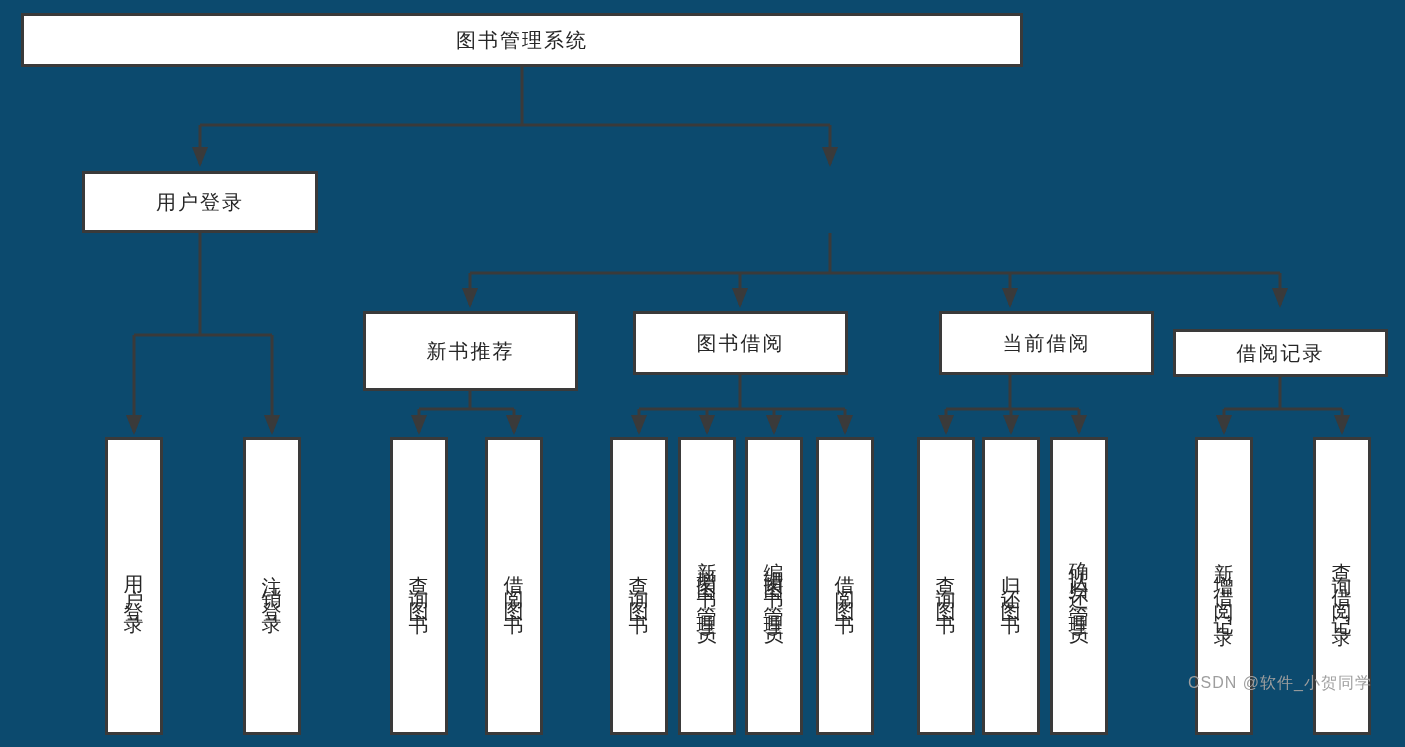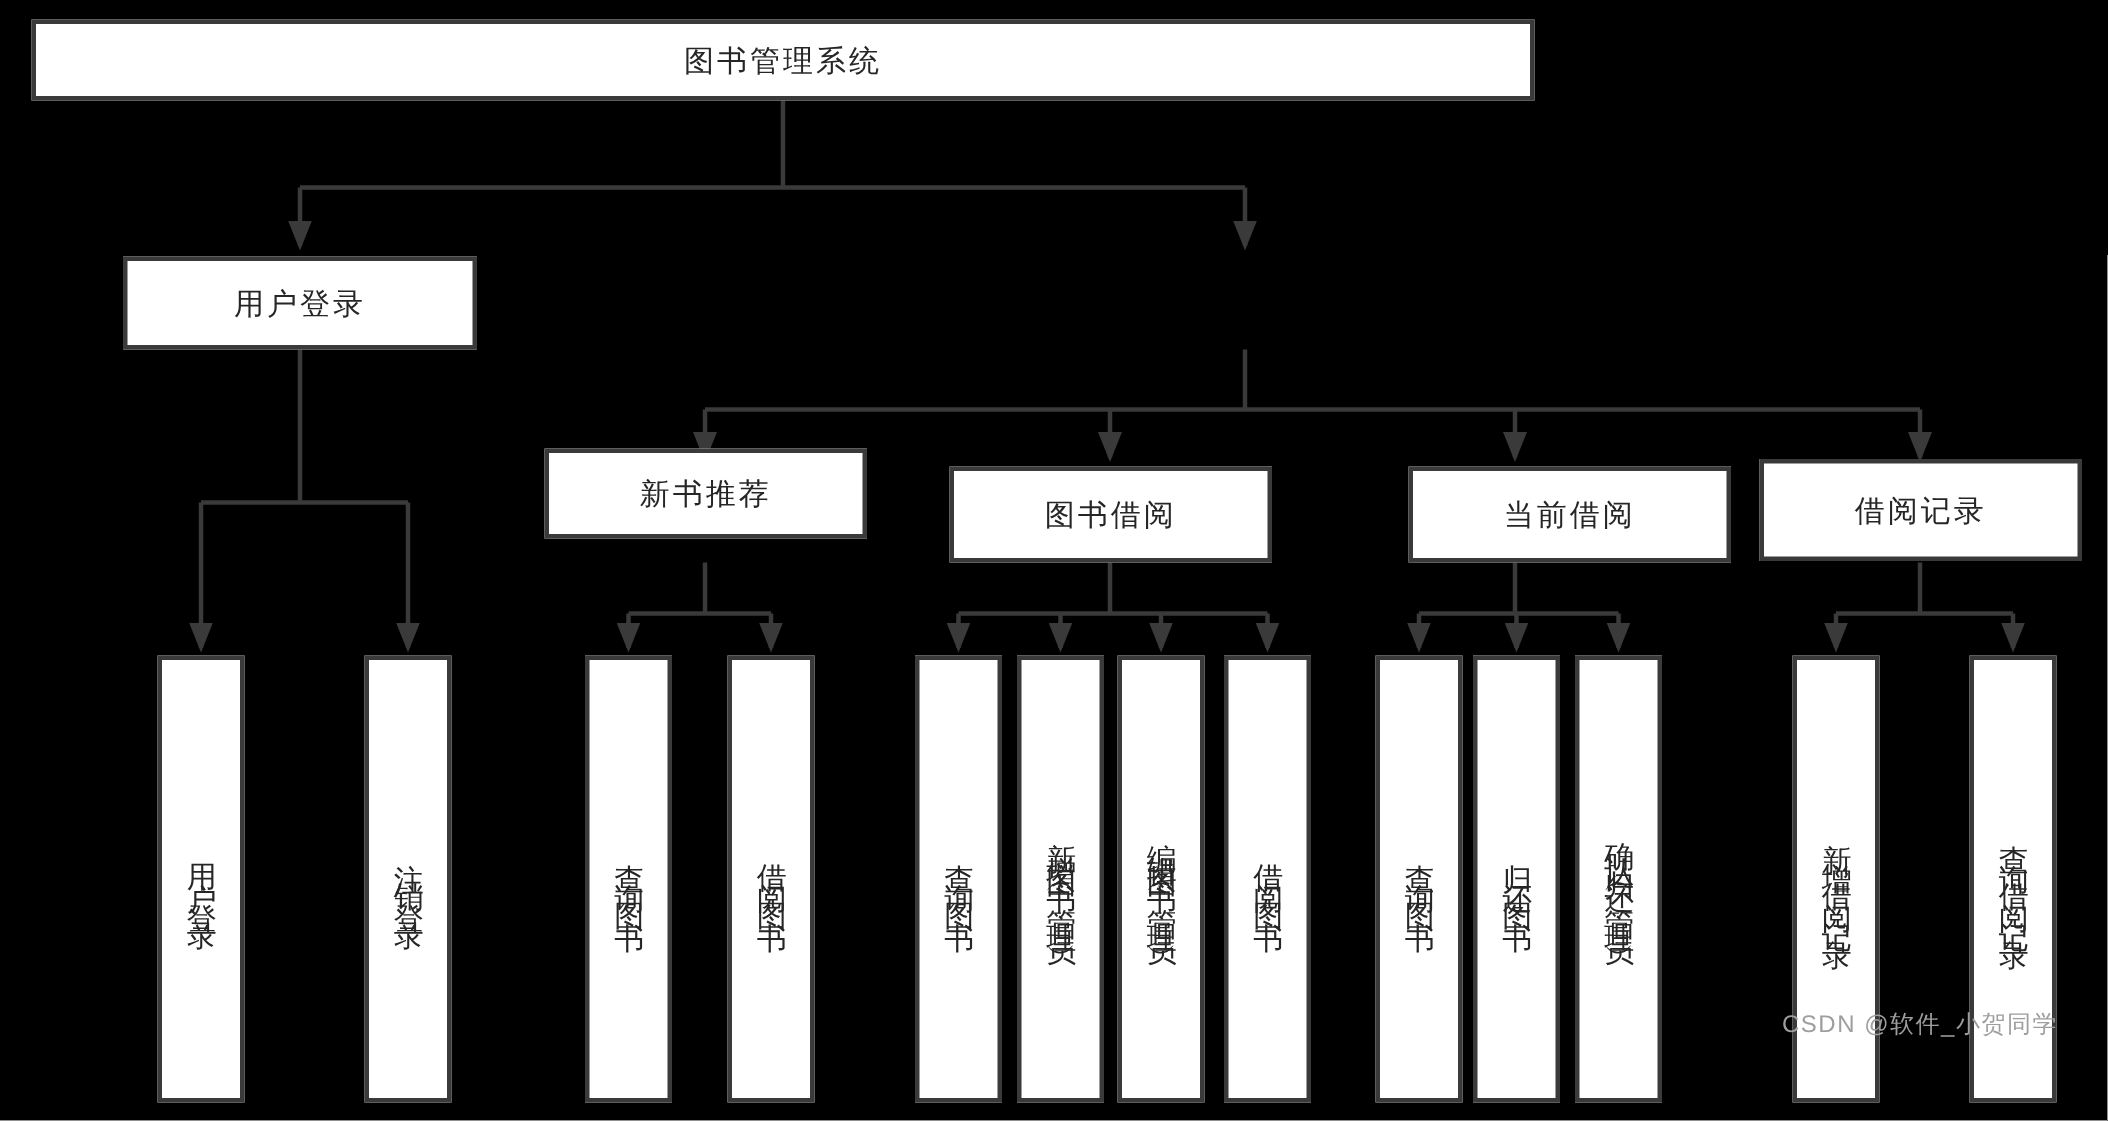--- a/index.html
+++ b/index.html
@@ -4,21 +4,21 @@
 <style>
   html, body {
     margin: 0;
     padding: 0;
     background: #ffffff;
   }
   #canvas {
     position: relative;
     width: 1405px;
     height: 747px;
-    background: #000000;
+    background: #0c4a6e;
     font-family: "Liberation Sans", "DejaVu Sans", sans-serif;
     overflow: hidden;
   }
   #connectors {
     position: absolute;
     left: 0;
     top: 0;
     z-index: 1;
   }
   .box {
@@ -111,24 +111,24 @@
     <path d="M1280,375 V409"></path>
     <path d="M1224,409 H1342"></path>
     <path d="M1224,409 V432" marker-end="url(#arrow)"></path>
     <path d="M1342,409 V432" marker-end="url(#arrow)"></path>
   </svg>
 
   <div class="box" style="left:21px; top:13px; width:1002px; height:54px;">图书管理系统</div>
 
   <div class="box" style="left:82px; top:171px; width:236px; height:62px;">用户登录</div>
 
-  <div class="box" style="left:363px; top:299px; width:215px; height:60px;text-align:right;">新书推荐</div>
+  <div class="box" style="left:363px; top:311px; width:215px; height:80px;text-align:right;">新书推荐</div>
   <div class="box" style="left:633px; top:311px; width:215px; height:64px;text-align:right;">图书借阅</div>
   <div class="box" style="left:903px; top:311px; width:215px; height:64px;margin-left:36px;">当前借阅</div>
-  <div class="box" style="left:1173px; top:306px; width:215px; height:68px;">借阅记录</div>
+  <div class="box" style="left:1173px; top:329px; width:215px; height:48px;">借阅记录</div>
 
   <div class="box leaf short" style="left:105px;">
     <span class="vtext">用户登录</span>
   </div>
   <div class="box leaf short" style="left:243px;">
     <span class="vtext">注销登录</span>
   </div>
 
   <div class="box leaf short" style="left:390px;">
     <span class="vtext">查询图书</span>

